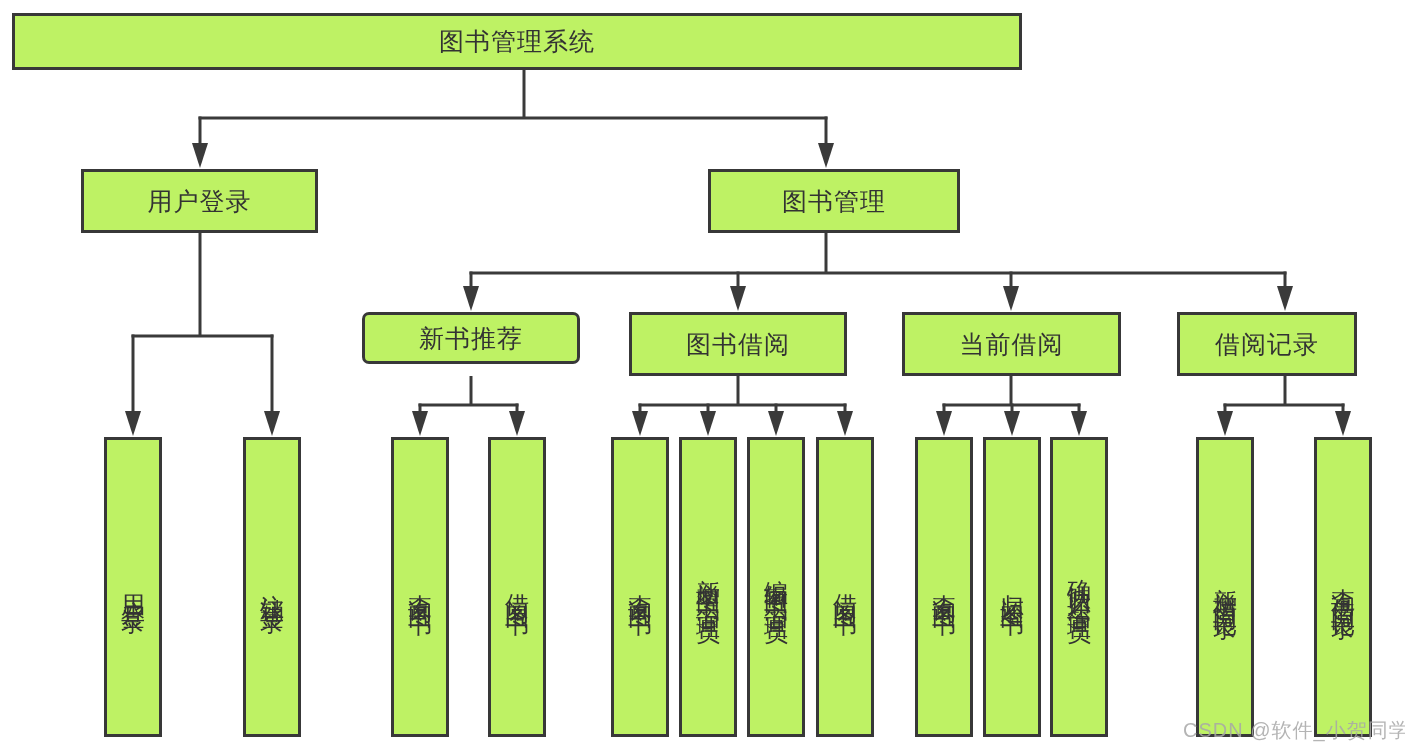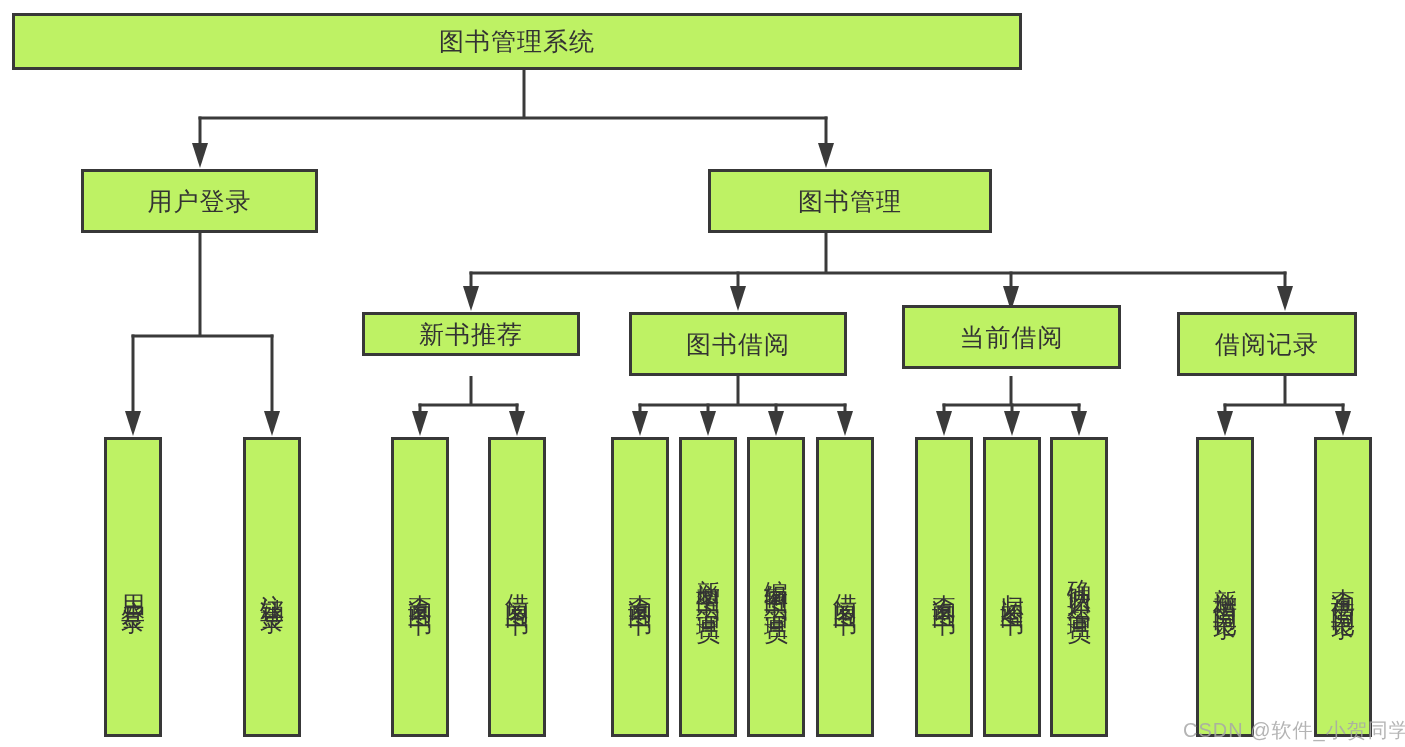--- a/index.html
+++ b/index.html
@@ -136,25 +136,25 @@
     <line x1="1225" y1="403.5" x2="1225" y2="414"></line>
     <line x1="1343" y1="403.5" x2="1343" y2="414"></line>
     <polygon points="1217,411 1233,411 1225,436"></polygon>
     <polygon points="1335,411 1351,411 1343,436"></polygon>
   </g>
 </svg>
 
 <div class="box" style="left:12px; top:13px; width:1010px; height:57px;">图书管理系统</div>
 
 <div class="box" style="left:81px; top:169px; width:237px; height:64px;">用户登录</div>
-<div class="box" style="left:708px; top:169px; width:284px; height:64px;">图书管理</div>
+<div class="box" style="left:708px; top:169px; width:252px; height:64px;">图书管理</div>
 
-<div class="box" style="left:362px; top:312px; width:218px; height:44px;">新书推荐</div>
+<div class="box" style="left:362px; top:312px; width:218px; height:52px;border-radius:7px;">新书推荐</div>
 <div class="box" style="left:629px; top:312px; width:218px; height:64px;">图书借阅</div>
-<div class="box" style="left:902px; top:305px; width:219px; height:64px;">当前借阅</div>
+<div class="box" style="left:902px; top:312px; width:219px; height:64px;">当前借阅</div>
 <div class="box" style="left:1177px; top:312px; width:180px; height:64px;">借阅记录</div>
 
 <div class="box leaf" style="left:104px;">
   <span class="vlabel">用户登录</span>
 </div>
 <div class="box leaf" style="left:243px;">
   <span class="vlabel">注销登录</span>
 </div>
 <div class="box leaf" style="left:391px;">
   <span class="vlabel">查询图书</span>

